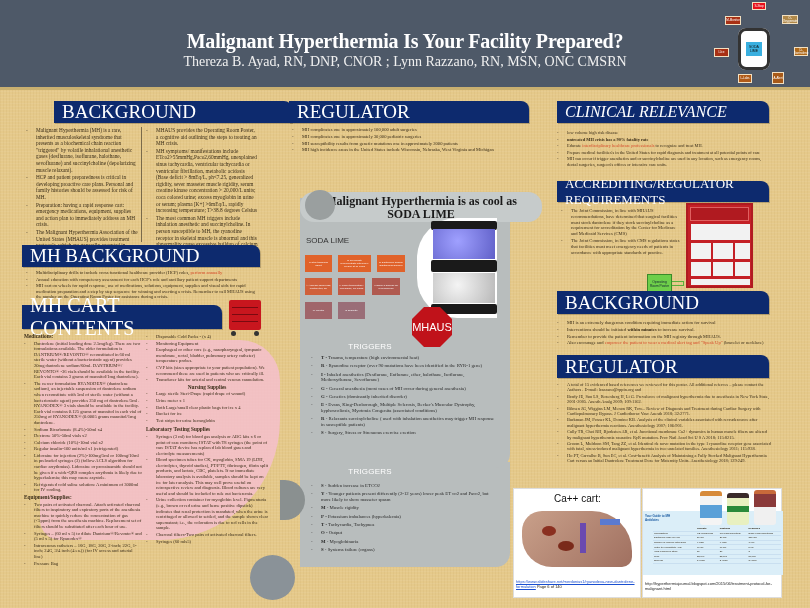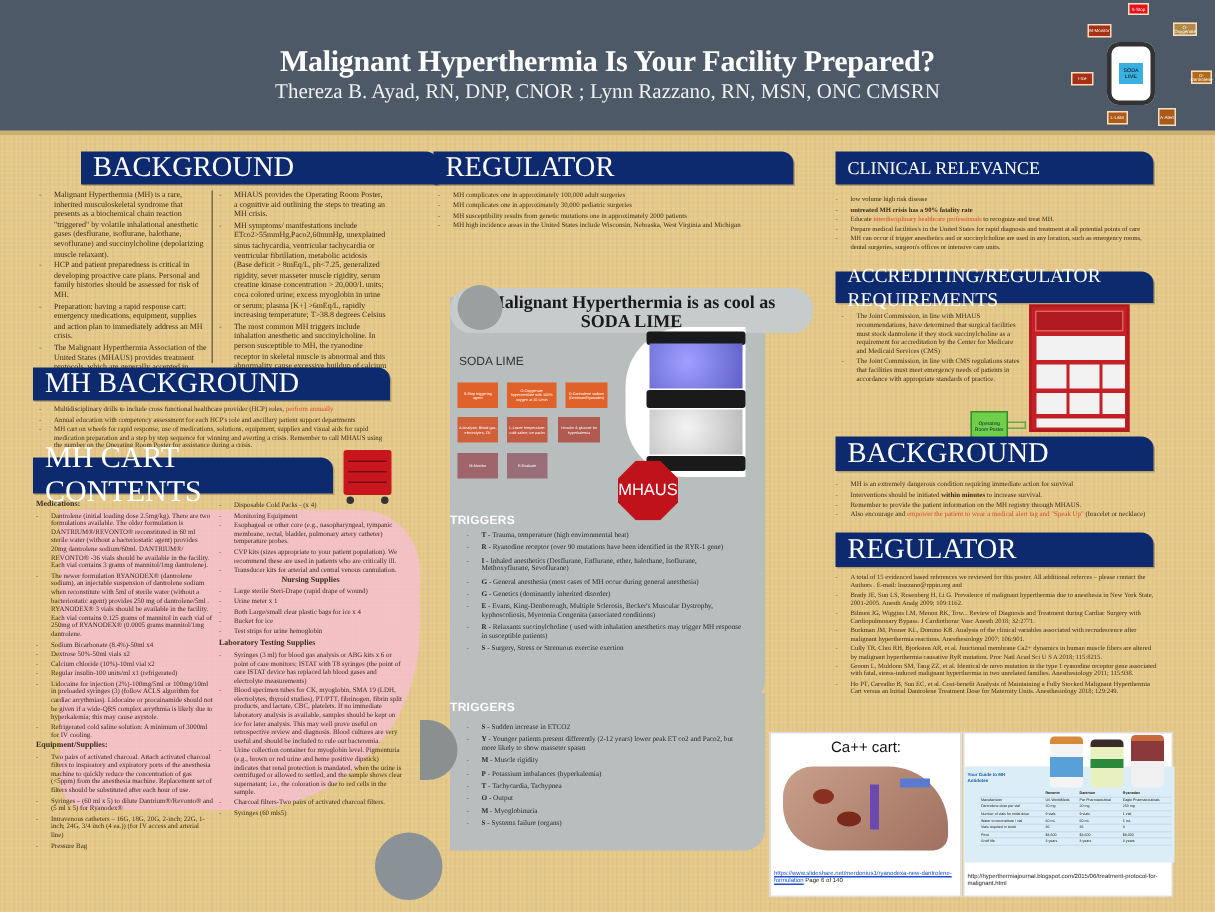--- a/index.html
+++ b/index.html
@@ -92,21 +92,21 @@
      background: radial-gradient(circle at 40% 40%, #9fa0ff, #6060c8); }
   .canister .fill2 { position: absolute; left: 16px; width: 62px; top: 55px; height: 30px;
      background: radial-gradient(circle at 40% 40%, #f4f4f4, #b8b8b8); }
   .stop {
     position: absolute; left: 412px; top: 307px; width: 40px; height: 40px; background: #c0121a;
     clip-path: polygon(30% 0,70% 0,100% 30%,100% 70%,70% 100%,30% 100%,0 70%,0 30%);
     color: #fff; font-family: "Liberation Sans", sans-serif; font-size: 11px;
     display: flex; align-items: center; justify-content: center;
   }
   .panel-head {
-    position: absolute; color: #fff; font-weight: bold; font-size: 8px; 
+    position: absolute; color: #fff; font-weight: normal; font-size: 8px; text-align: center;
     font-family: "Liberation Sans", sans-serif; letter-spacing: 0.2px;
   }
   .trig-list { position: absolute; font-size: 4.8px; line-height: 5.8px; color: #2a2a2a; }
   .trig-list li { list-style: none; position: relative; padding-left: 10px; margin-bottom: 2.5px; }
   .trig-list li::before { content: "-"; position: absolute; left: 0; color: #666; }
   .trig-list .k { font-weight: bold; }
 
   .cart-img { position: absolute; left: 229px; top: 300px; width: 32px; height: 36px; }
   .cart-img .body { position: absolute; left: 0; top: 0; width: 32px; height: 30px; background: #c8161e; border-radius: 2px; }
   .cart-img .drawer { position: absolute; left: 3px; width: 26px; height: 1px; background: #7a0a10; }
@@ -296,21 +296,21 @@
   <li><span class="k">S</span><span> - Sudden increase in ETCO2</span></li>
   <li><span class="k">Y</span><span> - Younger patients present differently (2-12 years) lower peak ET co2 and Paco2, but more likely to show masseter spasm</span></li>
   <li><span class="k">M</span><span> - Muscle rigidity</span></li>
   <li><span class="k">P</span><span> - Potassium imbalances (hyperkalemia)</span></li>
   <li><span class="k">T</span><span> - Tachycardia, Tachypnea</span></li>
   <li><span class="k">O</span><span> - Output</span></li>
   <li><span class="k">M</span><span> - Myoglobinuria</span></li>
   <li><span class="k">S</span><span> - Systems failure (organs)</span></li>
 </ul>
 
-<div class="section-bar" style="left:557px;top:101px;width:212px;height:22px;font-size:12px;">CLINICAL RELEVANCE</div>
+<div class="section-bar" style="left:557px;top:101px;width:212px;height:22px;font-size:16px;font-style:italic;">CLINICAL RELEVANCE</div>
 <div class="col-text" style="left:557px;top:130px;width:212px;font-size:4.4px;line-height:5.6px;">
   <ul>
     <li>low volume high risk disease</li>
     <li class="bold">untreated MH crisis has a 90% fatality rate</li>
     <li><span>Educate </span><span class="red">interdisciplinary healthcare professionals</span><span> to recognize and treat MH.</span></li>
     <li>Prepare medical facilities's in the United States for rapid diagnosis and treatment at all potential points of care</li>
     <li>MH can occur if trigger anesthetics and or succinylcholine are used in any location, such as emergency rooms, dental surgeries, surgeon's offices or intensive care units.</li>
   </ul>
 </div>
 

